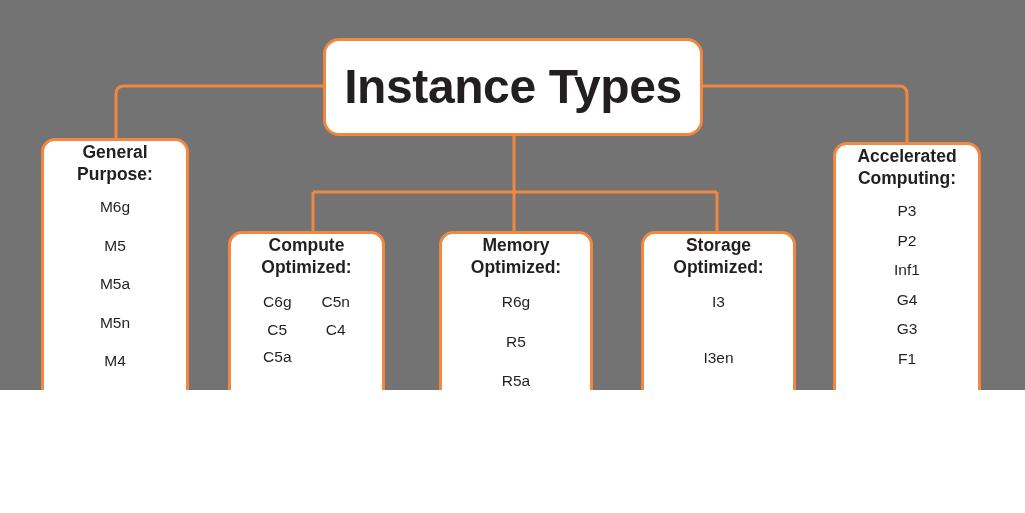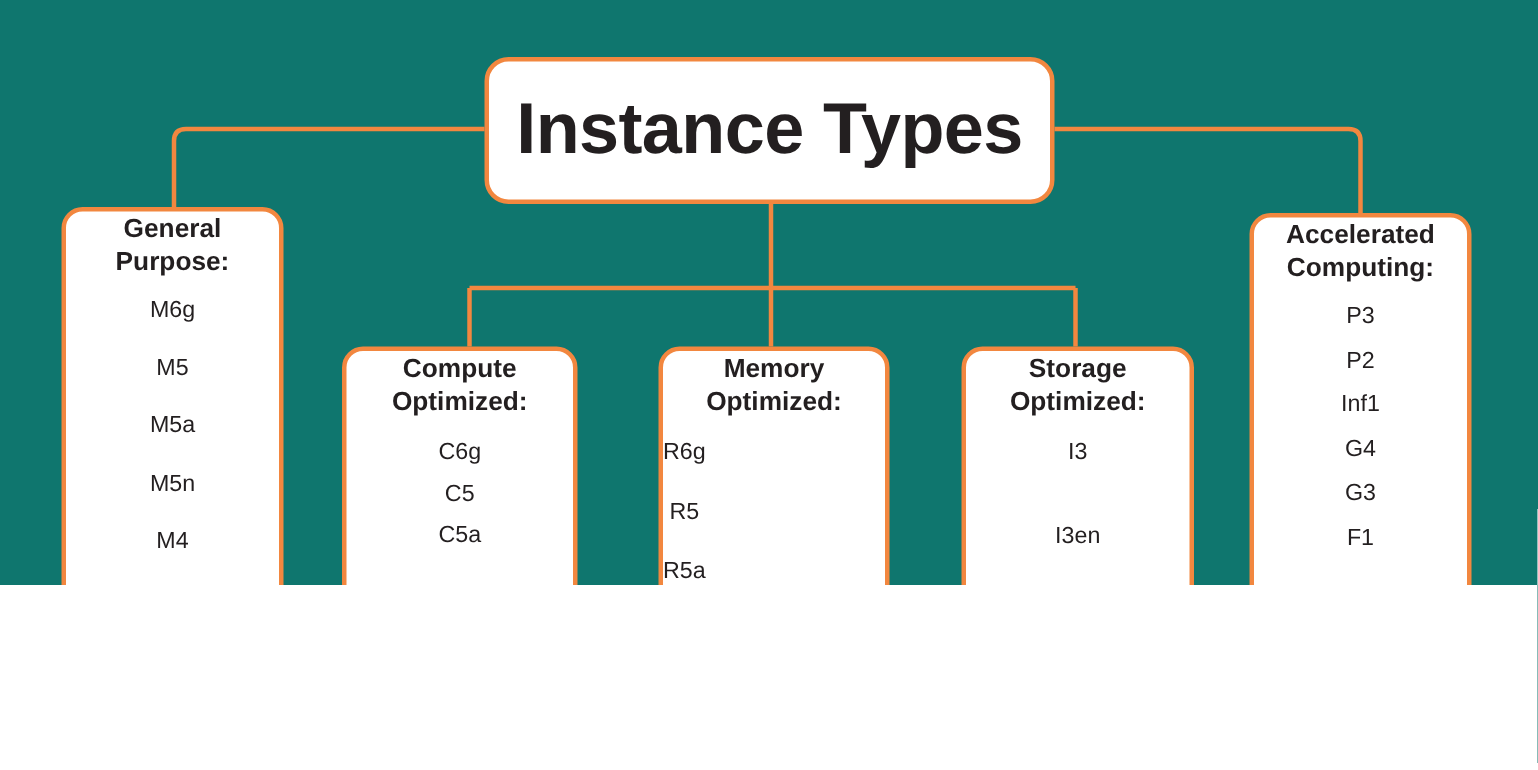--- a/index.html
+++ b/index.html
@@ -11,21 +11,21 @@
   body {
     font-family: "Liberation Sans", "DejaVu Sans", sans-serif;
     color: #231f20;
     -webkit-font-smoothing: antialiased;
   }
 
   #canvas {
     position: relative;
     width: 1025px;
     height: 390px;
-    background: #0f766e;
+    background: #737373;
     overflow: hidden;
   }
 
   
   #connectors {
     position: absolute;
     left: 0;
     top: 0;
     width: 1025px;
     height: 513px;
@@ -114,21 +114,21 @@
 
   .node.compute {
     left: 228px; top: 231px; width: 157px; height: 240px;
   }
   .node.compute .items { gap: 30px; padding-top: 12px; }
   .node.compute .col { gap: 12px; }
 
   .node.memory {
     left: 439px; top: 231px; width: 154px; height: 240px;
   }
-  .node.memory .items { padding-top: 12px; justify-content: space-between; }
+  .node.memory .items { padding-top: 12px; }
   .node.memory .col { gap: 24px; }
 
   .node.storage {
     left: 641px; top: 231px; width: 155px; height: 240px;
   }
   .node.storage .items { padding-top: 12px; }
   .node.storage .col { gap: 40px; }
 </style>
 </head>
 <body>
@@ -171,20 +171,24 @@
   </div>
 
   <div class="node cat compute">
     <div class="cat-title">Compute
 Optimized:</div>
     <div class="items">
       <div class="col">
         <span class="item">C6g</span>
         <span class="item">C5</span>
         <span class="item">C5a</span>
+      </div>
+      <div class="col">
+        <span class="item">C5n</span>
+        <span class="item">C4</span>
       </div>
     </div>
   </div>
 
   <div class="node cat memory">
     <div class="cat-title">Memory
 Optimized:</div>
     <div class="items">
       <div class="col">
         <span class="item">R6g</span>

